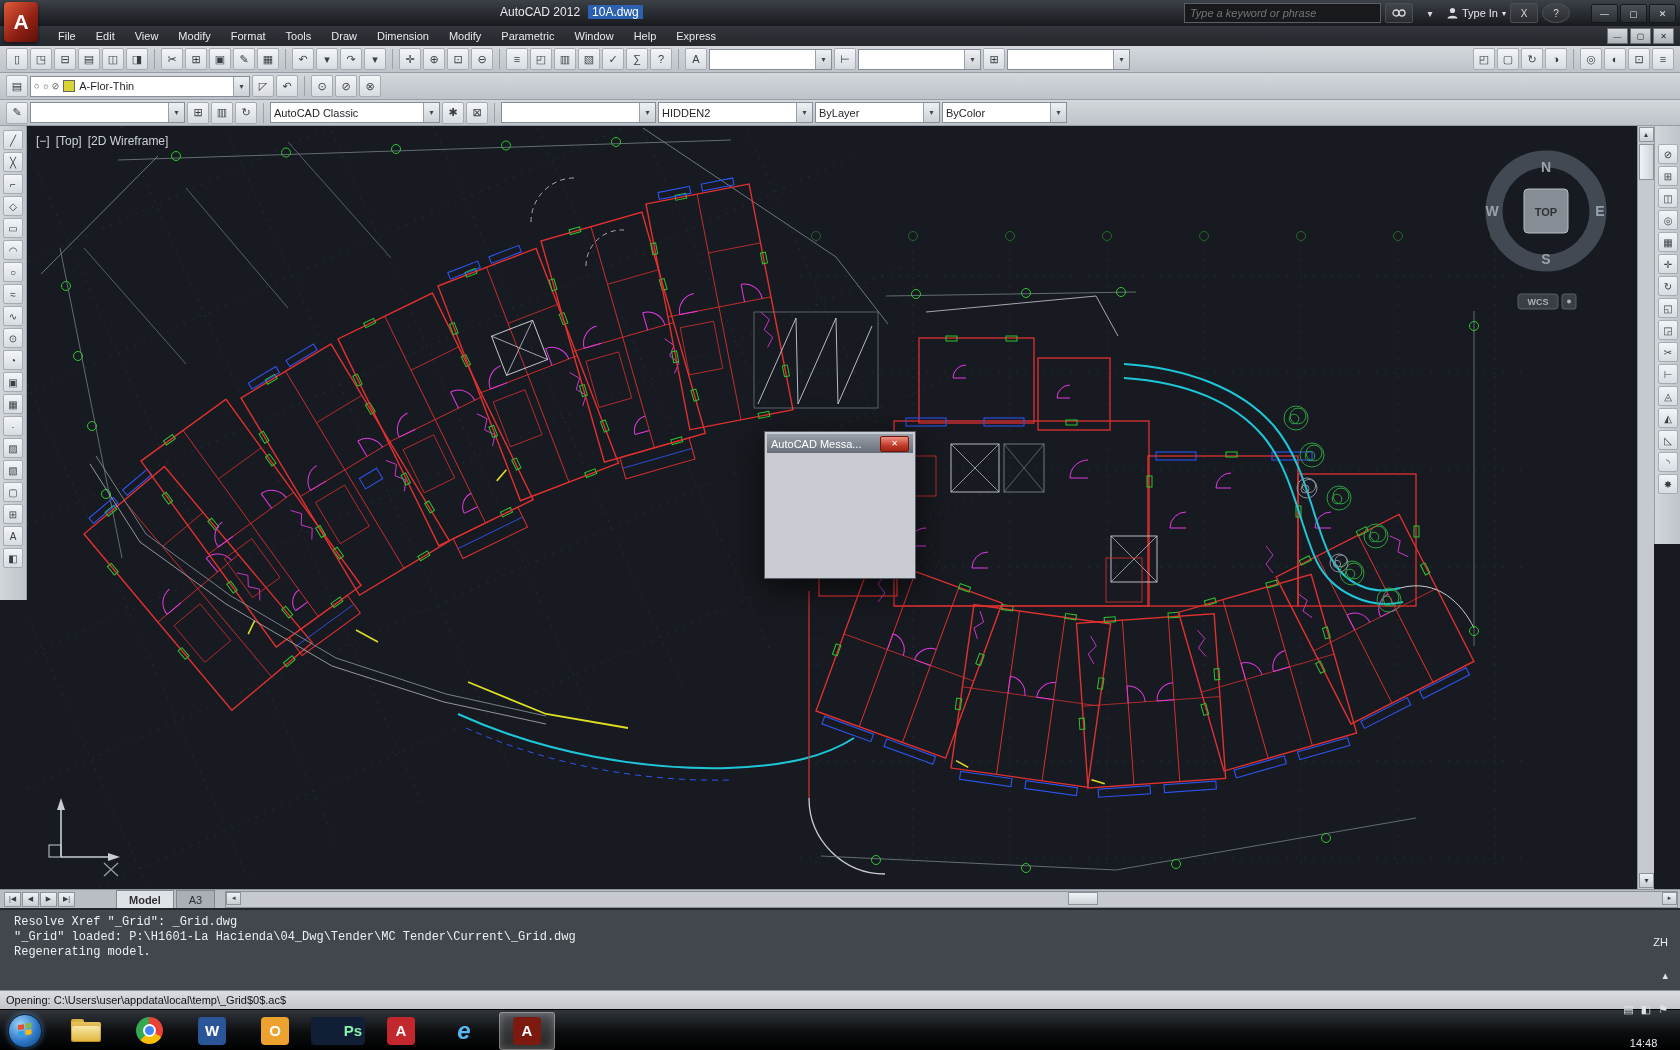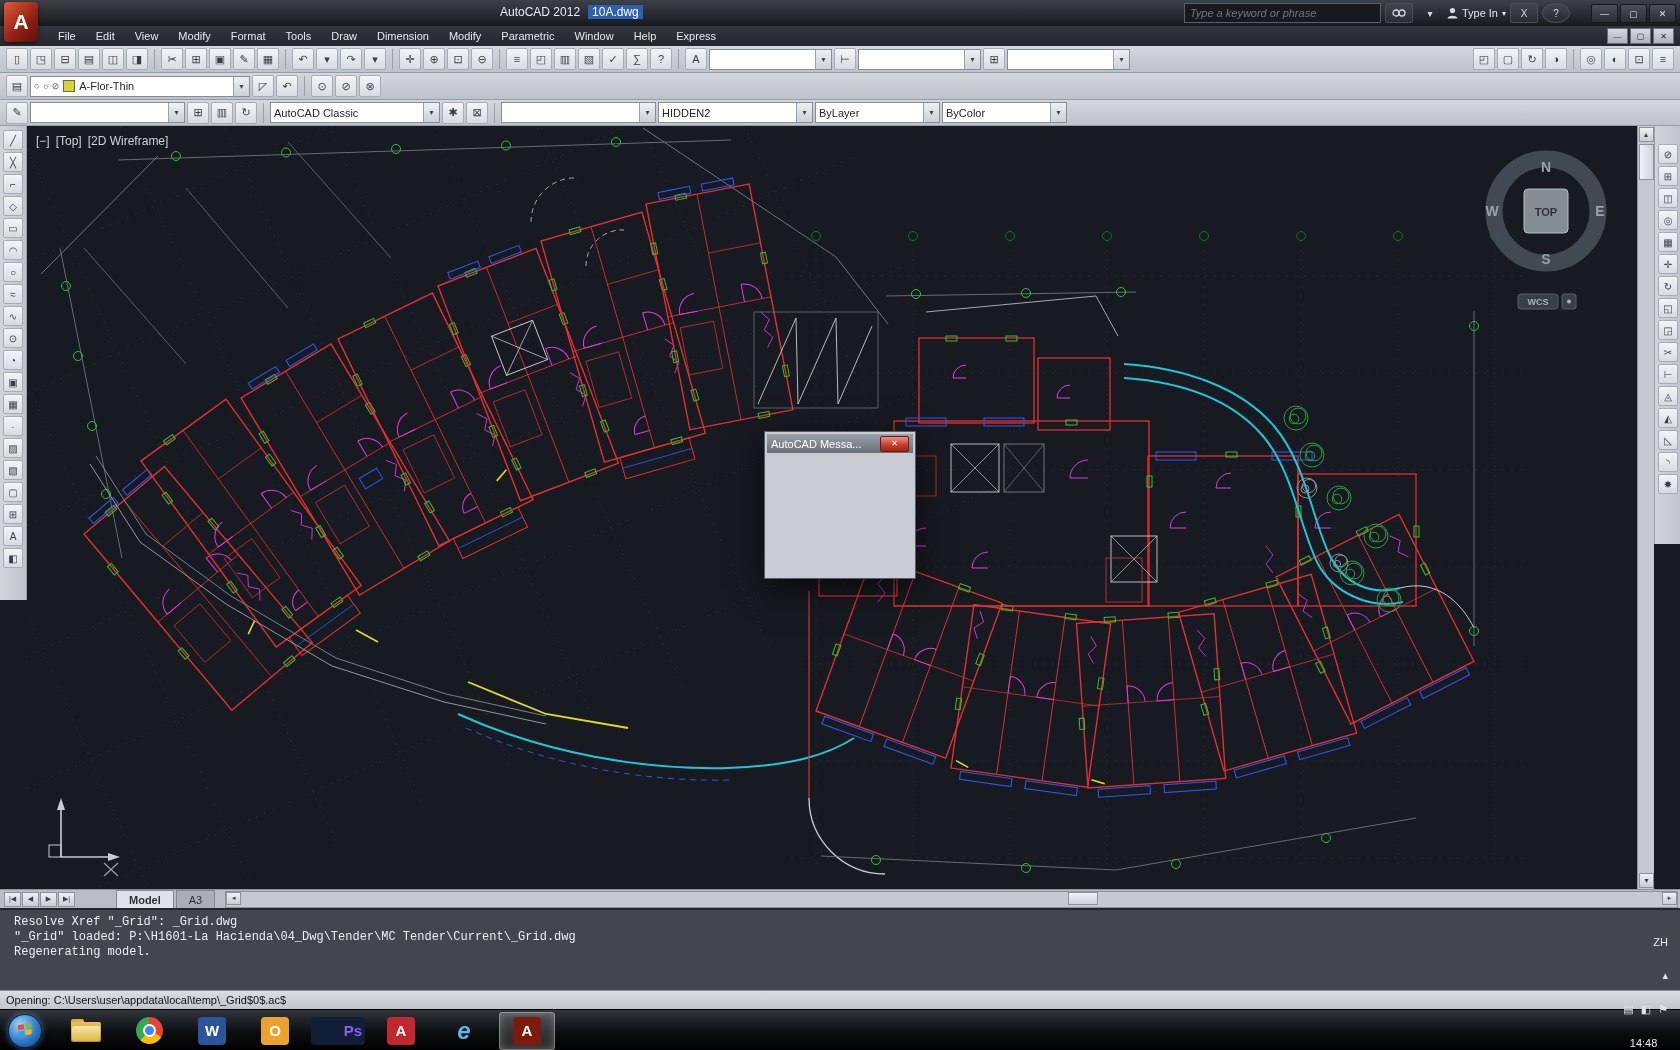--- a/index.html
+++ b/index.html
@@ -803,21 +803,21 @@
             </div>
           </div>
         </div>
         <div class="appbtn" data-name="taskbar-word">
           <div class="appletter" data-name="taskbar-word-icon" style="background: rgb(42, 86, 153); color: rgb(255, 255, 255);">W</div>
         </div>
         <div class="appbtn" data-name="taskbar-outlook">
           <div class="appletter" data-name="taskbar-outlook-icon" style="background: rgb(237, 162, 47); color: rgb(255, 255, 255);">O</div>
         </div>
         <div class="appbtn" data-name="taskbar-photoshop">
-          <div class="appletter" data-name="taskbar-photoshop-icon" style="background: rgb(16, 31, 53); color: #8b5cf6; padding-left: 30px;">Ps</div>
+          <div class="appletter" data-name="taskbar-photoshop-icon" style="background: rgb(16, 31, 53); color: #86efac; padding-left: 30px;">Ps</div>
         </div>
         <div class="appbtn" data-name="taskbar-acrobat">
           <div class="appletter" data-name="taskbar-acrobat-icon" style="background: rgb(193, 39, 45); color: rgb(255, 255, 255);">A</div>
         </div>
         <div class="appbtn" data-name="taskbar-ie">
           <div class="appletter" data-name="taskbar-ie-icon" style="font-size: 24px; font-style: italic; color: rgb(88, 184, 244);">e</div>
         </div>
         <div class="appbtn active" data-name="taskbar-autocad">
           <div class="appletter" data-name="taskbar-autocad-icon" style="background: rgb(125, 26, 16); color: rgb(255, 255, 255);">A</div>
         </div>

